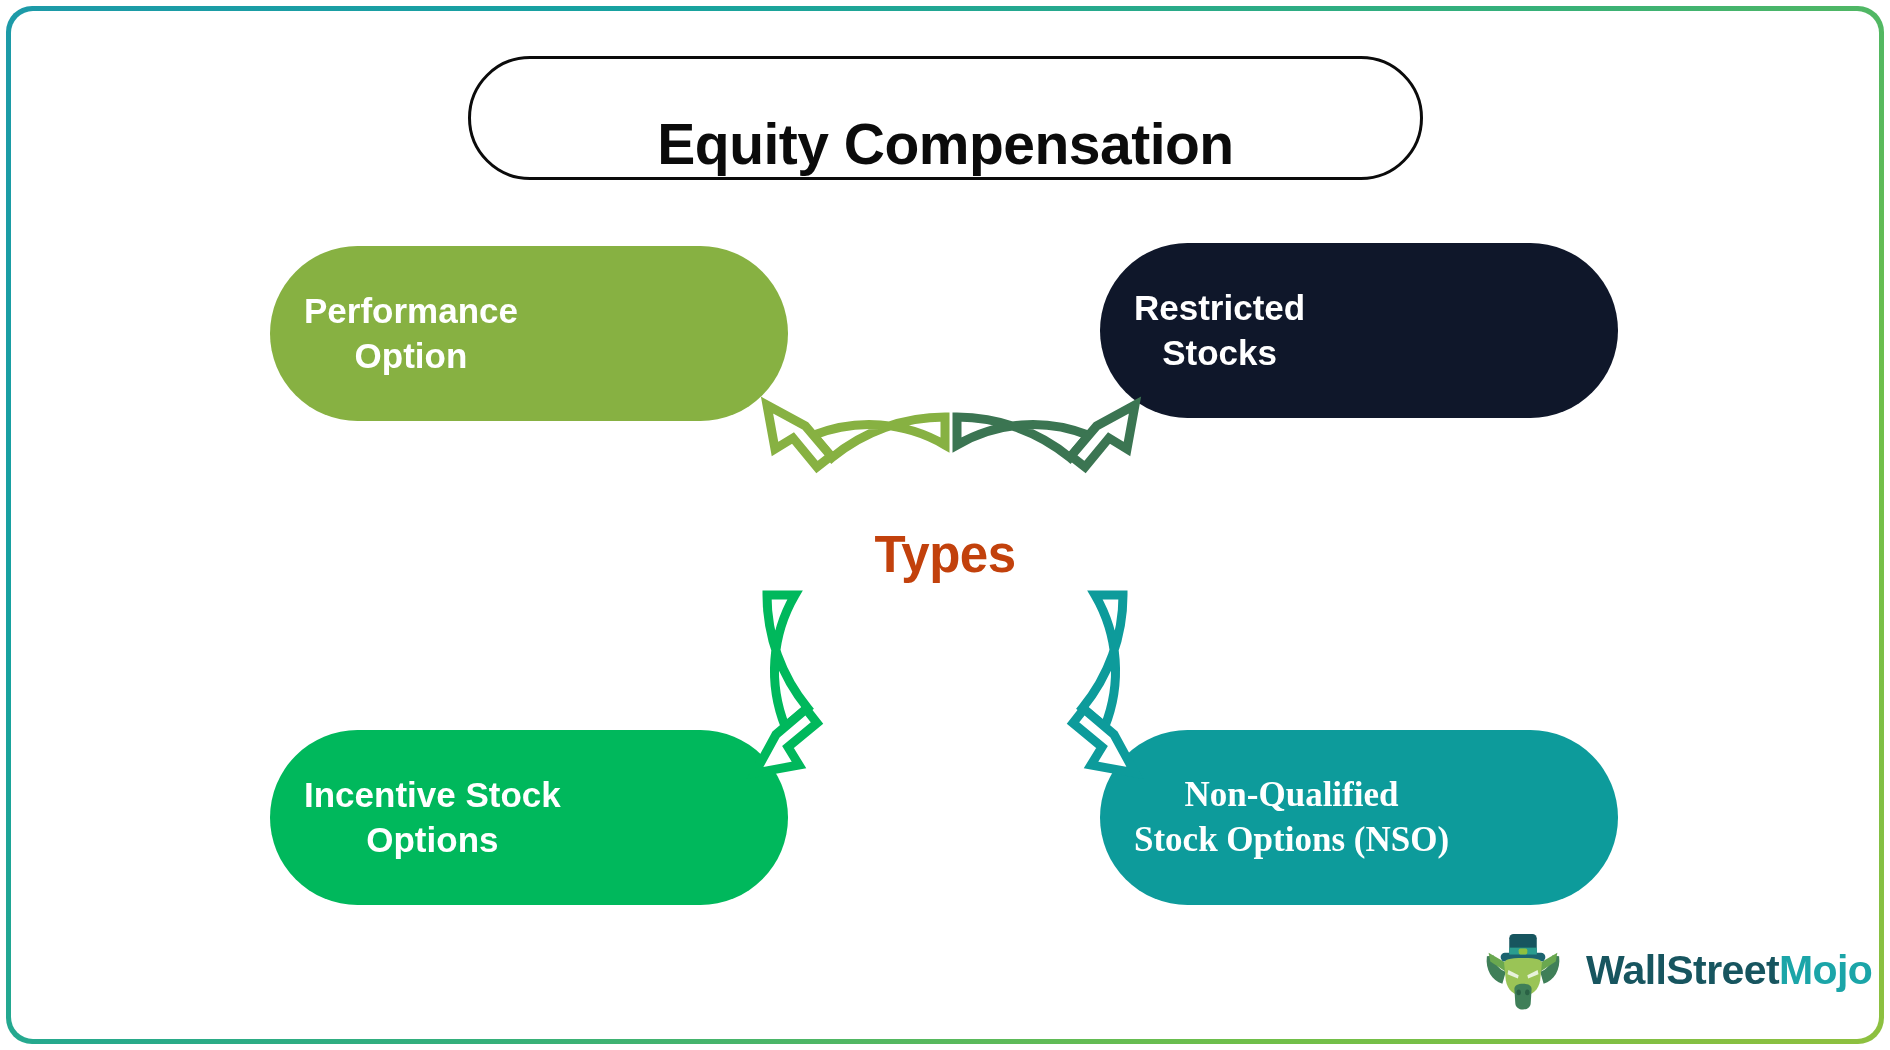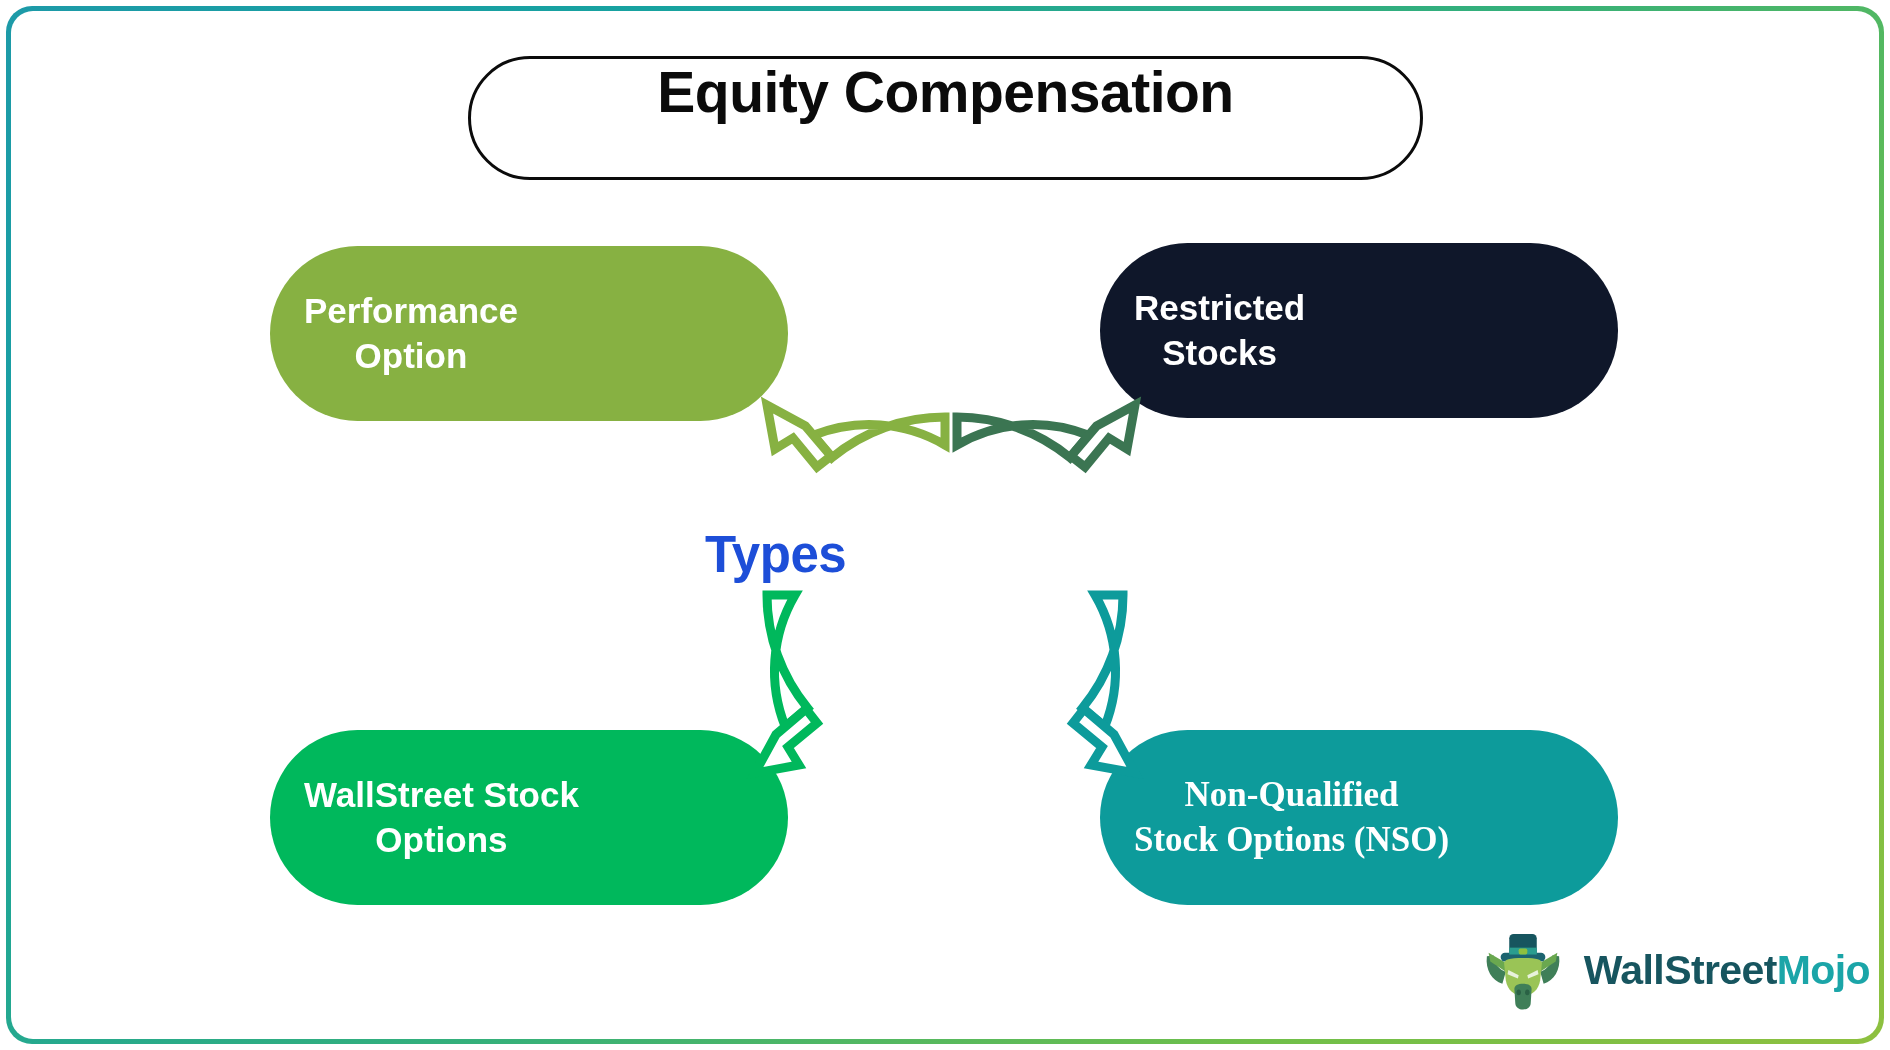--- a/index.html
+++ b/index.html
@@ -33,21 +33,21 @@
 
   
   #title-pill {
     position: absolute;
     left: 468px; top: 56px;
     width: 955px; height: 124px;
     border: 3px solid #0b0b0b;
     border-radius: 62px;
     background: #ffffff;
     display: flex;
-    align-items: flex-start;
+    align-items: flex-end;
     justify-content: center;
   }
   #title-text {
     font-size: 57px;
     font-weight: 700;
     color: #0b0b0b;
     letter-spacing: -0.5px;
     white-space: nowrap;
   }
 
@@ -89,36 +89,35 @@
   
   #cycle {
     position: absolute;
     left: 705px; top: 355px;
     width: 480px; height: 480px;
   }
   #cycle-label {
     position: absolute;
     left: 705px; top: 525px;
     width: 480px;
-    text-align: left;
+    text-align: center;
     font-size: 51px;
     font-weight: 700;
-    color: #1d4ed8;
+    color: #c2410c;
     letter-spacing: -0.5px;
   }
 
   
   #logo {
     position: absolute;
     left: 1480px; top: 920px;
     width: 390px; height: 100px;
     display: flex;
     align-items: center;
-    gap: 12px;
-    justify-content: space-between;
+    gap: 20px;
   }
   #logo-mark { width: 86px; height: 86px; flex: 0 0 86px; }
   #logo-wordmark {
     font-size: 41px;
     font-weight: 700;
     letter-spacing: -0.6px;
     white-space: nowrap;
   }
   .logo-wall { color: #17555f; }
   .logo-mojo { color: #1ba5a8; }
@@ -145,21 +144,21 @@
 
   <div class="pill" id="pill-restricted-stocks">
     <span>
       <span>Restricted</span><br>
       <span>Stocks</span>
     </span>
   </div>
 
   <div class="pill" id="pill-incentive-stock-option">
     <span>
-      <span>WallStreet Stock</span><br>
+      <span>Incentive Stock</span><br>
       <span>Options</span>
     </span>
   </div>
 
   <div class="pill" id="pill-non-qualified">
     <span>
       <span>Non-Qualified</span><br>
       <span>Stock Options (NSO)</span>
     </span>
   </div>

